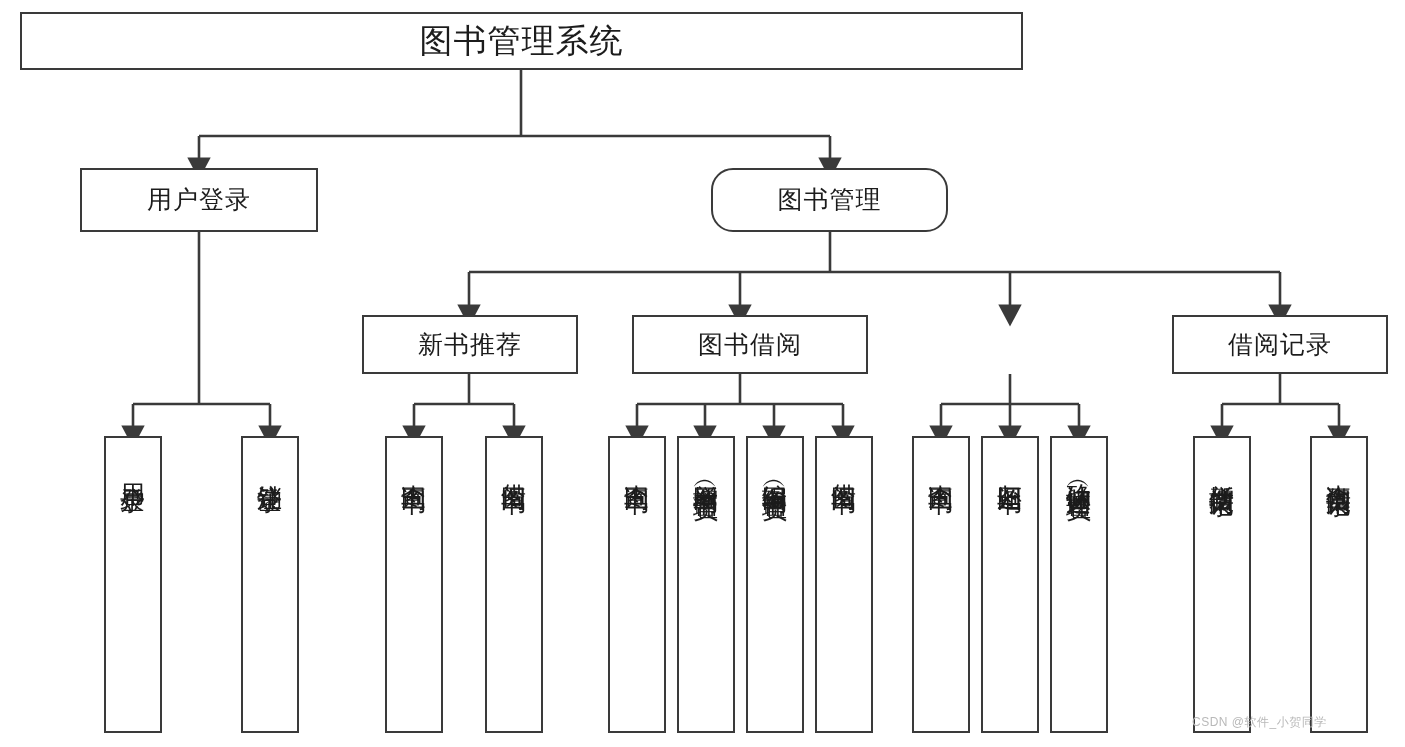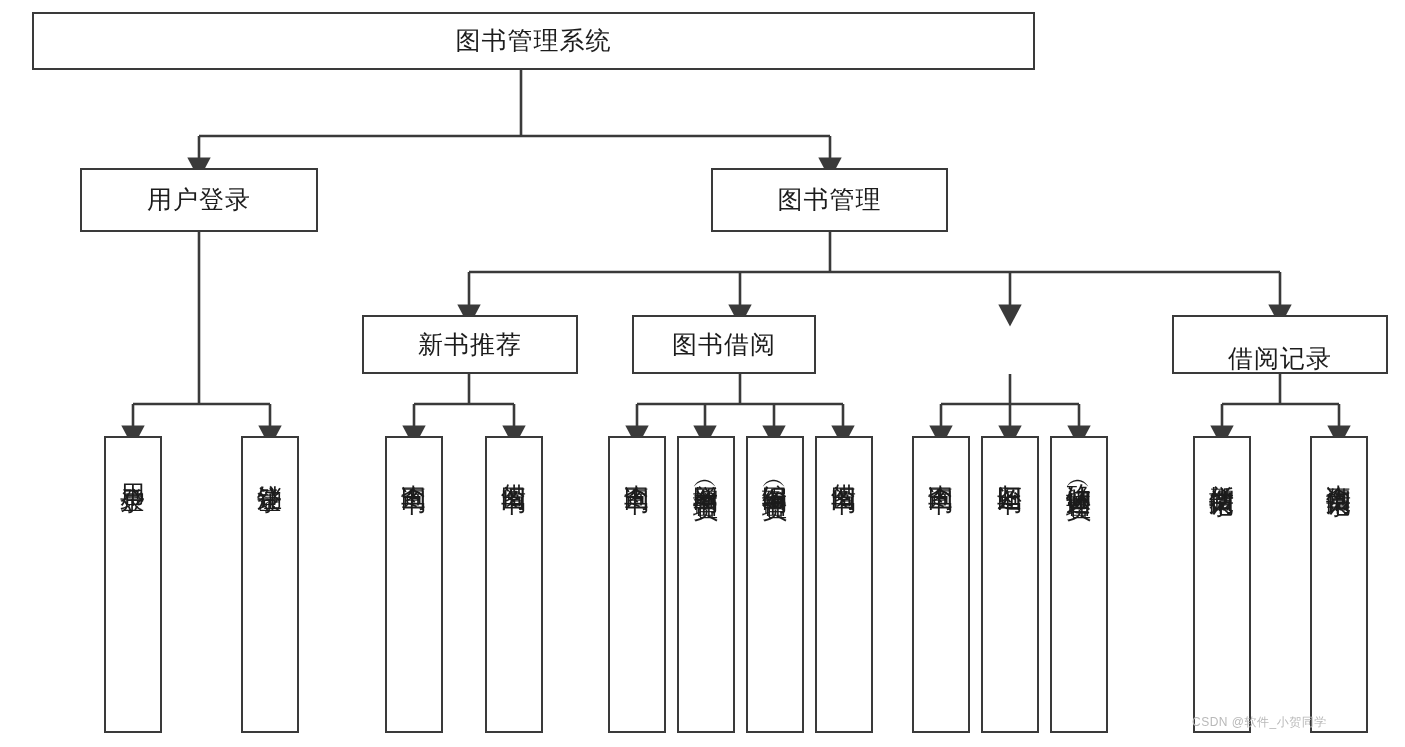--- a/index.html
+++ b/index.html
@@ -31,22 +31,21 @@
     align-items:center;
     justify-content:center;
     color:#1c1c1c;
   }
   .node.horiz{
     font-size:25px;
     letter-spacing:1px;
     line-height:1.1;
   }
   .node.root{
-    font-size:25px;
-    margin-left:12px;
+    font-size:33px;
   }
   .node.leaf{
     align-items:flex-start;
     justify-content:center;
     padding-top:26px;
   }
   .vtext{
     writing-mode:vertical-rl;
     text-orientation:upright;
     -webkit-writing-mode:vertical-rl;
@@ -122,34 +121,34 @@
   </svg>
 
   <div class="node horiz root" style="left:20px; top:12px; width:1003px; height:58px;">
     <span>图书管理系统</span>
   </div>
 
   <div class="node horiz" style="left:80px; top:168px; width:238px; height:64px;">
     <span>用户登录</span>
   </div>
 
-  <div class="node horiz" style="left:711px; top:168px; width:237px; height:64px;">
+  <div class="node horiz" style="left:711px; top:168px; width:237px; height:64px;border-radius:22px;">
     <span>图书管理</span>
   </div>
 
   <div class="node horiz" style="left:362px; top:315px; width:216px; height:59px;">
     <span>新书推荐</span>
   </div>
 
-  <div class="node horiz" style="left:632px; top:315px; width:184px; height:59px;">
+  <div class="node horiz" style="left:632px; top:315px; width:236px; height:59px;">
     <span>图书借阅</span>
   </div>
 
 
-  <div class="node horiz" style="left:1172px; top:315px; width:216px; height:59px;align-items:flex-end;">
+  <div class="node horiz" style="left:1172px; top:315px; width:216px; height:59px;">
     <span>借阅记录</span>
   </div>
 
   <div class="node leaf" style="left:104px; top:436px; width:58px; height:297px;">
     <span class="vtext">用户登录</span>
   </div>
 
   <div class="node leaf" style="left:241px; top:436px; width:58px; height:297px;">
     <span class="vtext">注销登录</span>
   </div>

